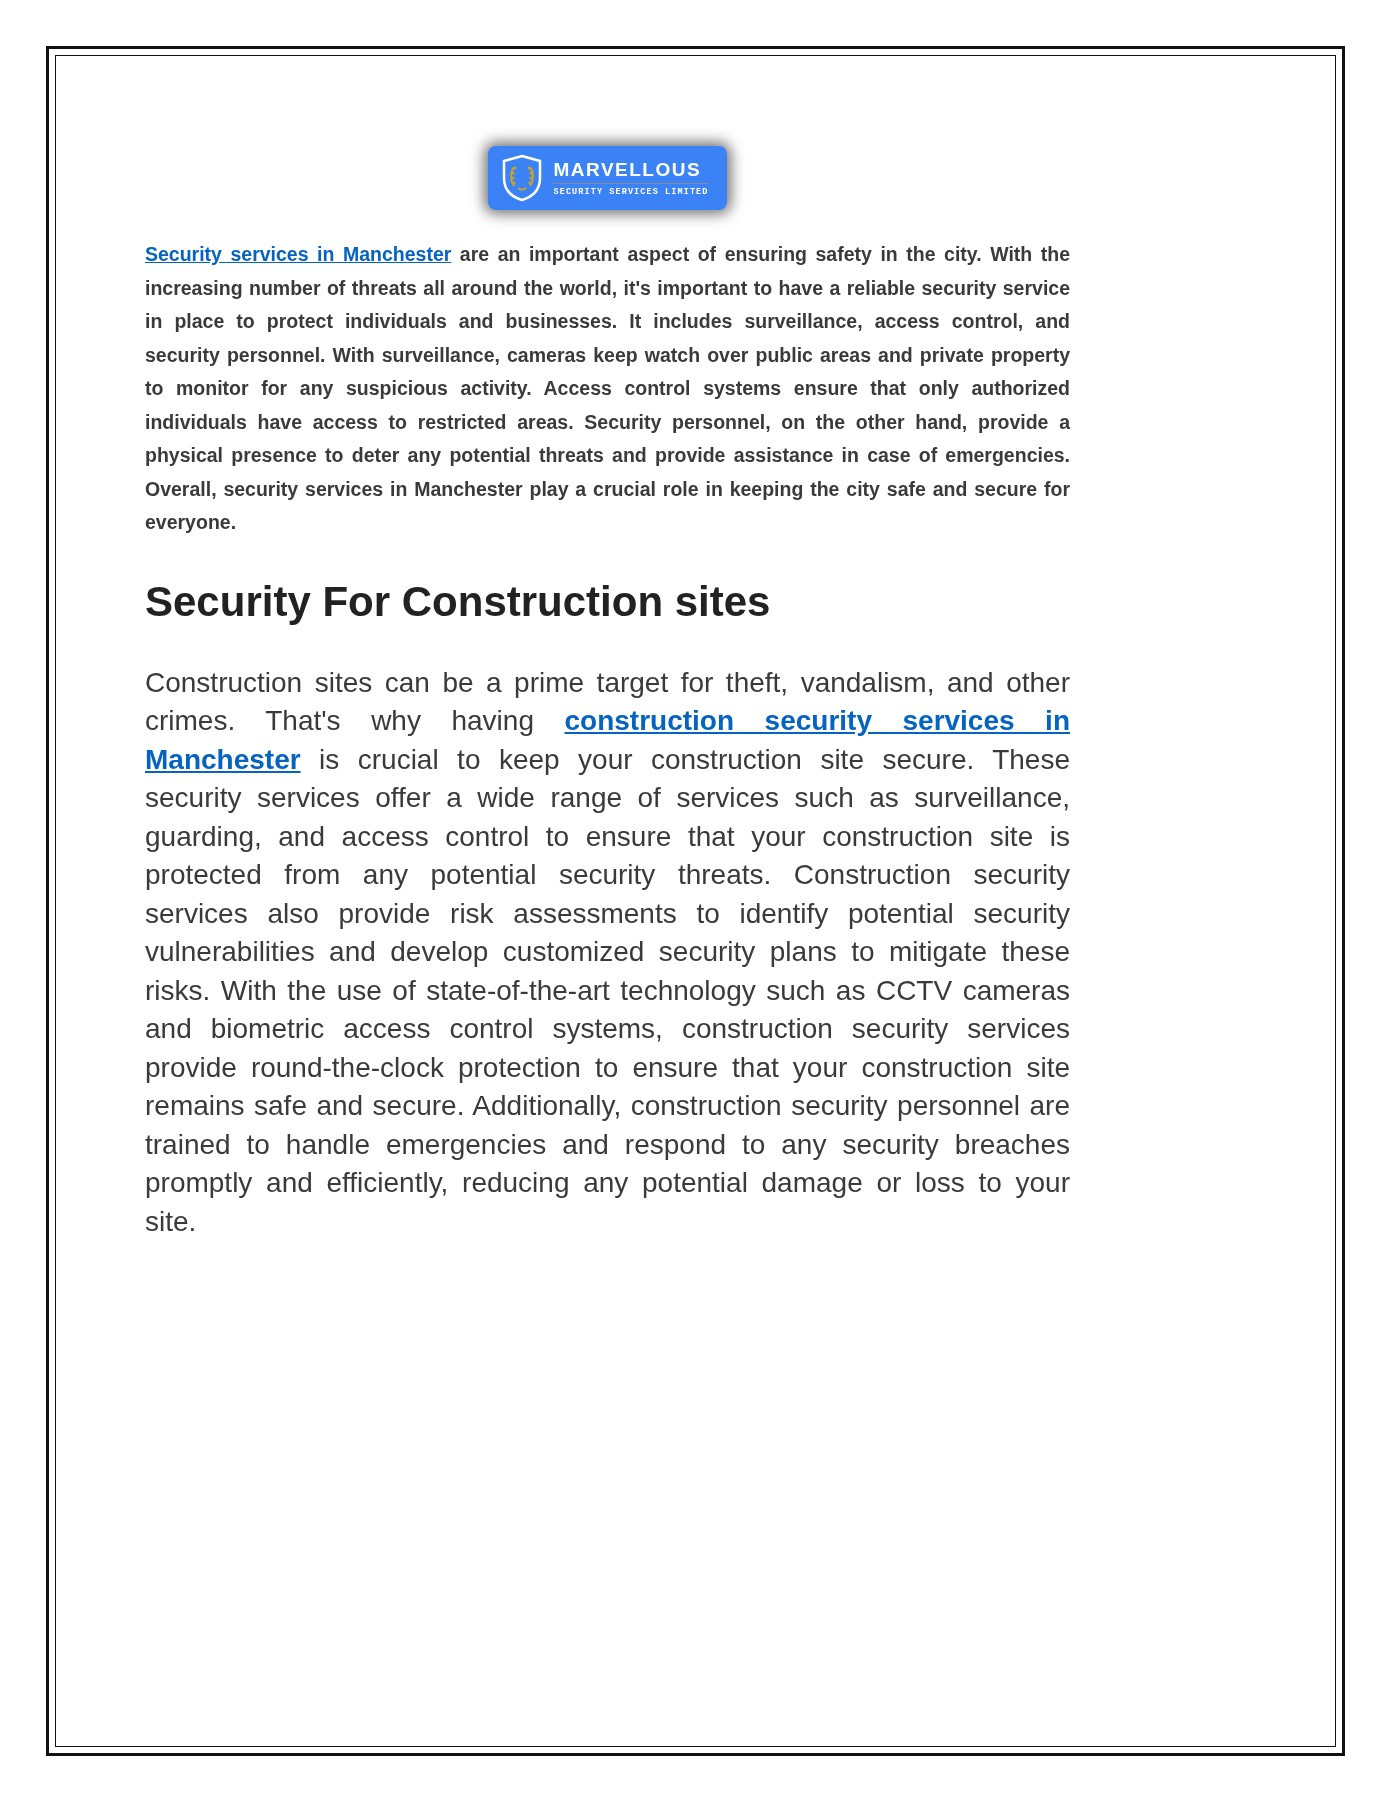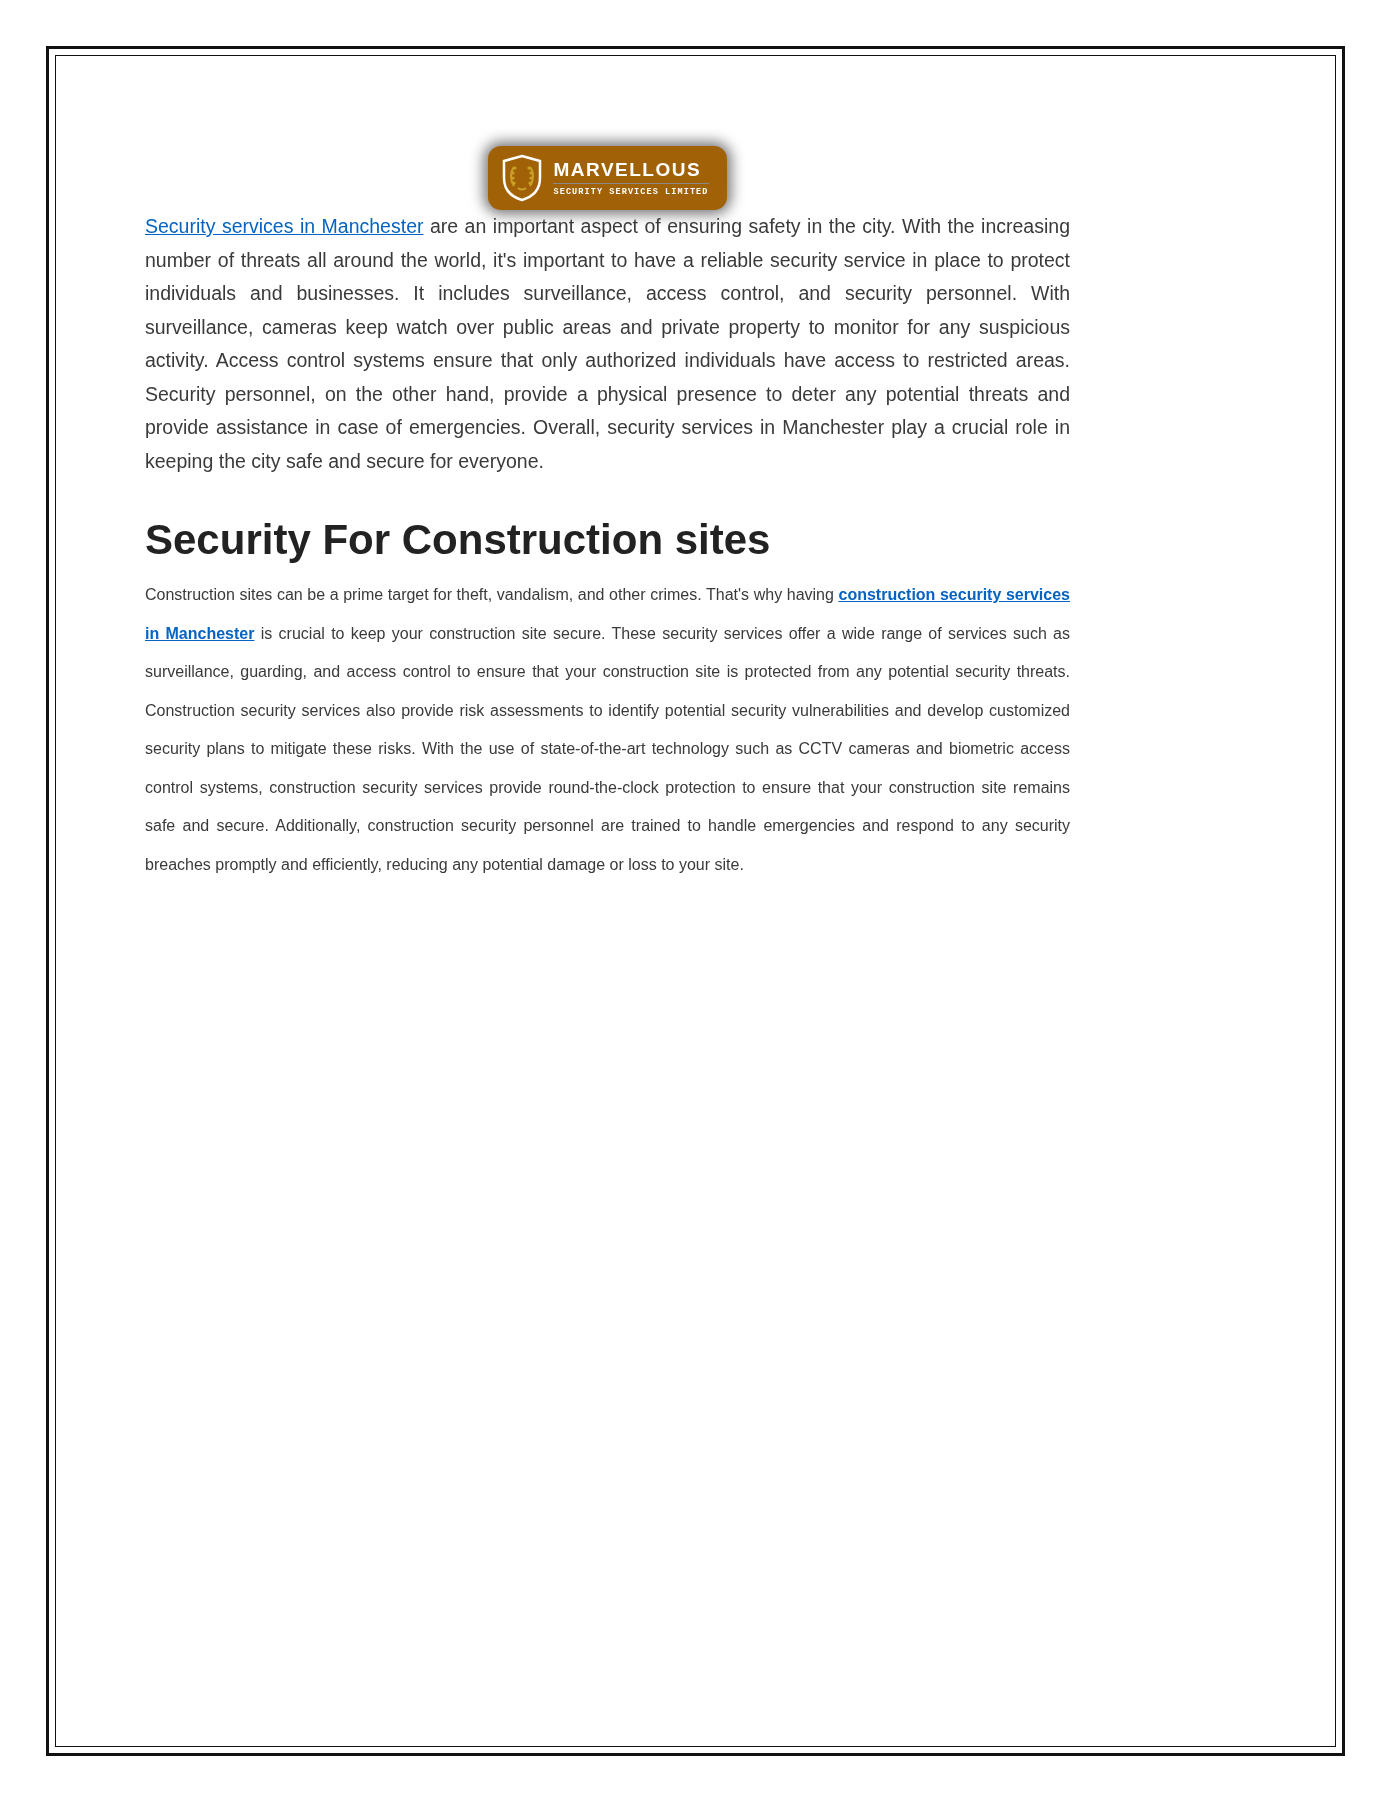--- a/index.html
+++ b/index.html
@@ -29,22 +29,22 @@
     top: 0;
     width: 925px;
   }
   
   .logo-wrap {
     margin-top: 146px;
     display: flex;
     justify-content: center;
   }
   .logo {
-    background: #a16207;
-    border-radius: 13px;
+    background: #3b82f6;
+    border-radius: 8px;
     box-shadow: 0 0 14px 4px rgba(0,0,0,0.55);
     display: flex;
     align-items: center;
     gap: 9px;
     padding: 9px 18px 9px 12px;
     height: 64px;
   }
   .logo-shield { width: 44px; height: 48px; flex: 0 0 auto; }
   .logo-text-block { display: flex; flex-direction: column; justify-content: center; }
   .logo-brand {
@@ -77,28 +77,30 @@
   }
   h2.section-heading {
     margin-top: 42px;
     font-size: 42px;
     line-height: 40px;
     font-weight: 700;
     color: #222222;
   }
   
   p.body-1 {
+    margin-top: 28px;
     font-size: 19.5px;
     line-height: 33.5px;
     text-align: justify;
     color: #3a3a3a;
+    font-weight: bold;
   }
   p.body-2 {
-    margin-top: 16px;
-    font-size: 16px;
+    margin-top: 42px;
+    font-size: 28px;
     line-height: 38.5px;
     text-align: justify;
     color: #3a3a3a;
   }
   a.doc-link {
     color: var(--link_color, #0563c1);
     text-decoration: underline;
     cursor: pointer;
   }
   a.doc-link.bold { font-weight: 700; }

